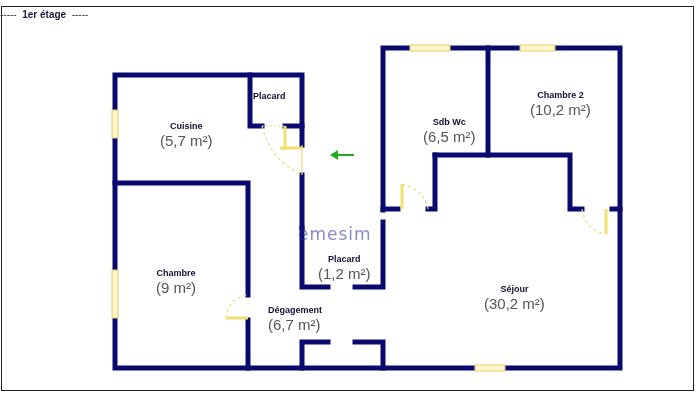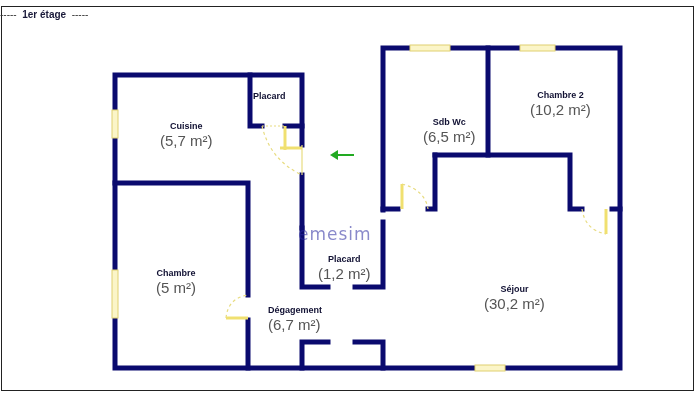--- a/index.html
+++ b/index.html
@@ -95,21 +95,21 @@
 <div class="room" style="left:423px; top:99px;margin-top:18px;">
   <span class="name">Sdb Wc</span>
   <span class="area">(6,5 m²)</span>
 </div>
 <div class="room" style="left:530px; top:90px;">
   <span class="name">Chambre 2</span>
   <span class="area">(10,2 m²)</span>
 </div>
 <div class="room" style="left:156px; top:268px;">
   <span class="name">Chambre</span>
-  <span class="area">(5 m²)</span>
+  <span class="area">(9 m²)</span>
 </div>
 <div class="room" style="left:318px; top:254px;">
   <span class="name">Placard</span>
   <span class="area">(1,2 m²)</span>
 </div>
 <div class="room" style="left:268px; top:305px;">
   <span class="name">Dégagement</span>
   <span class="area">(6,7 m²)</span>
 </div>
 <div class="room" style="left:484px; top:284px;">

